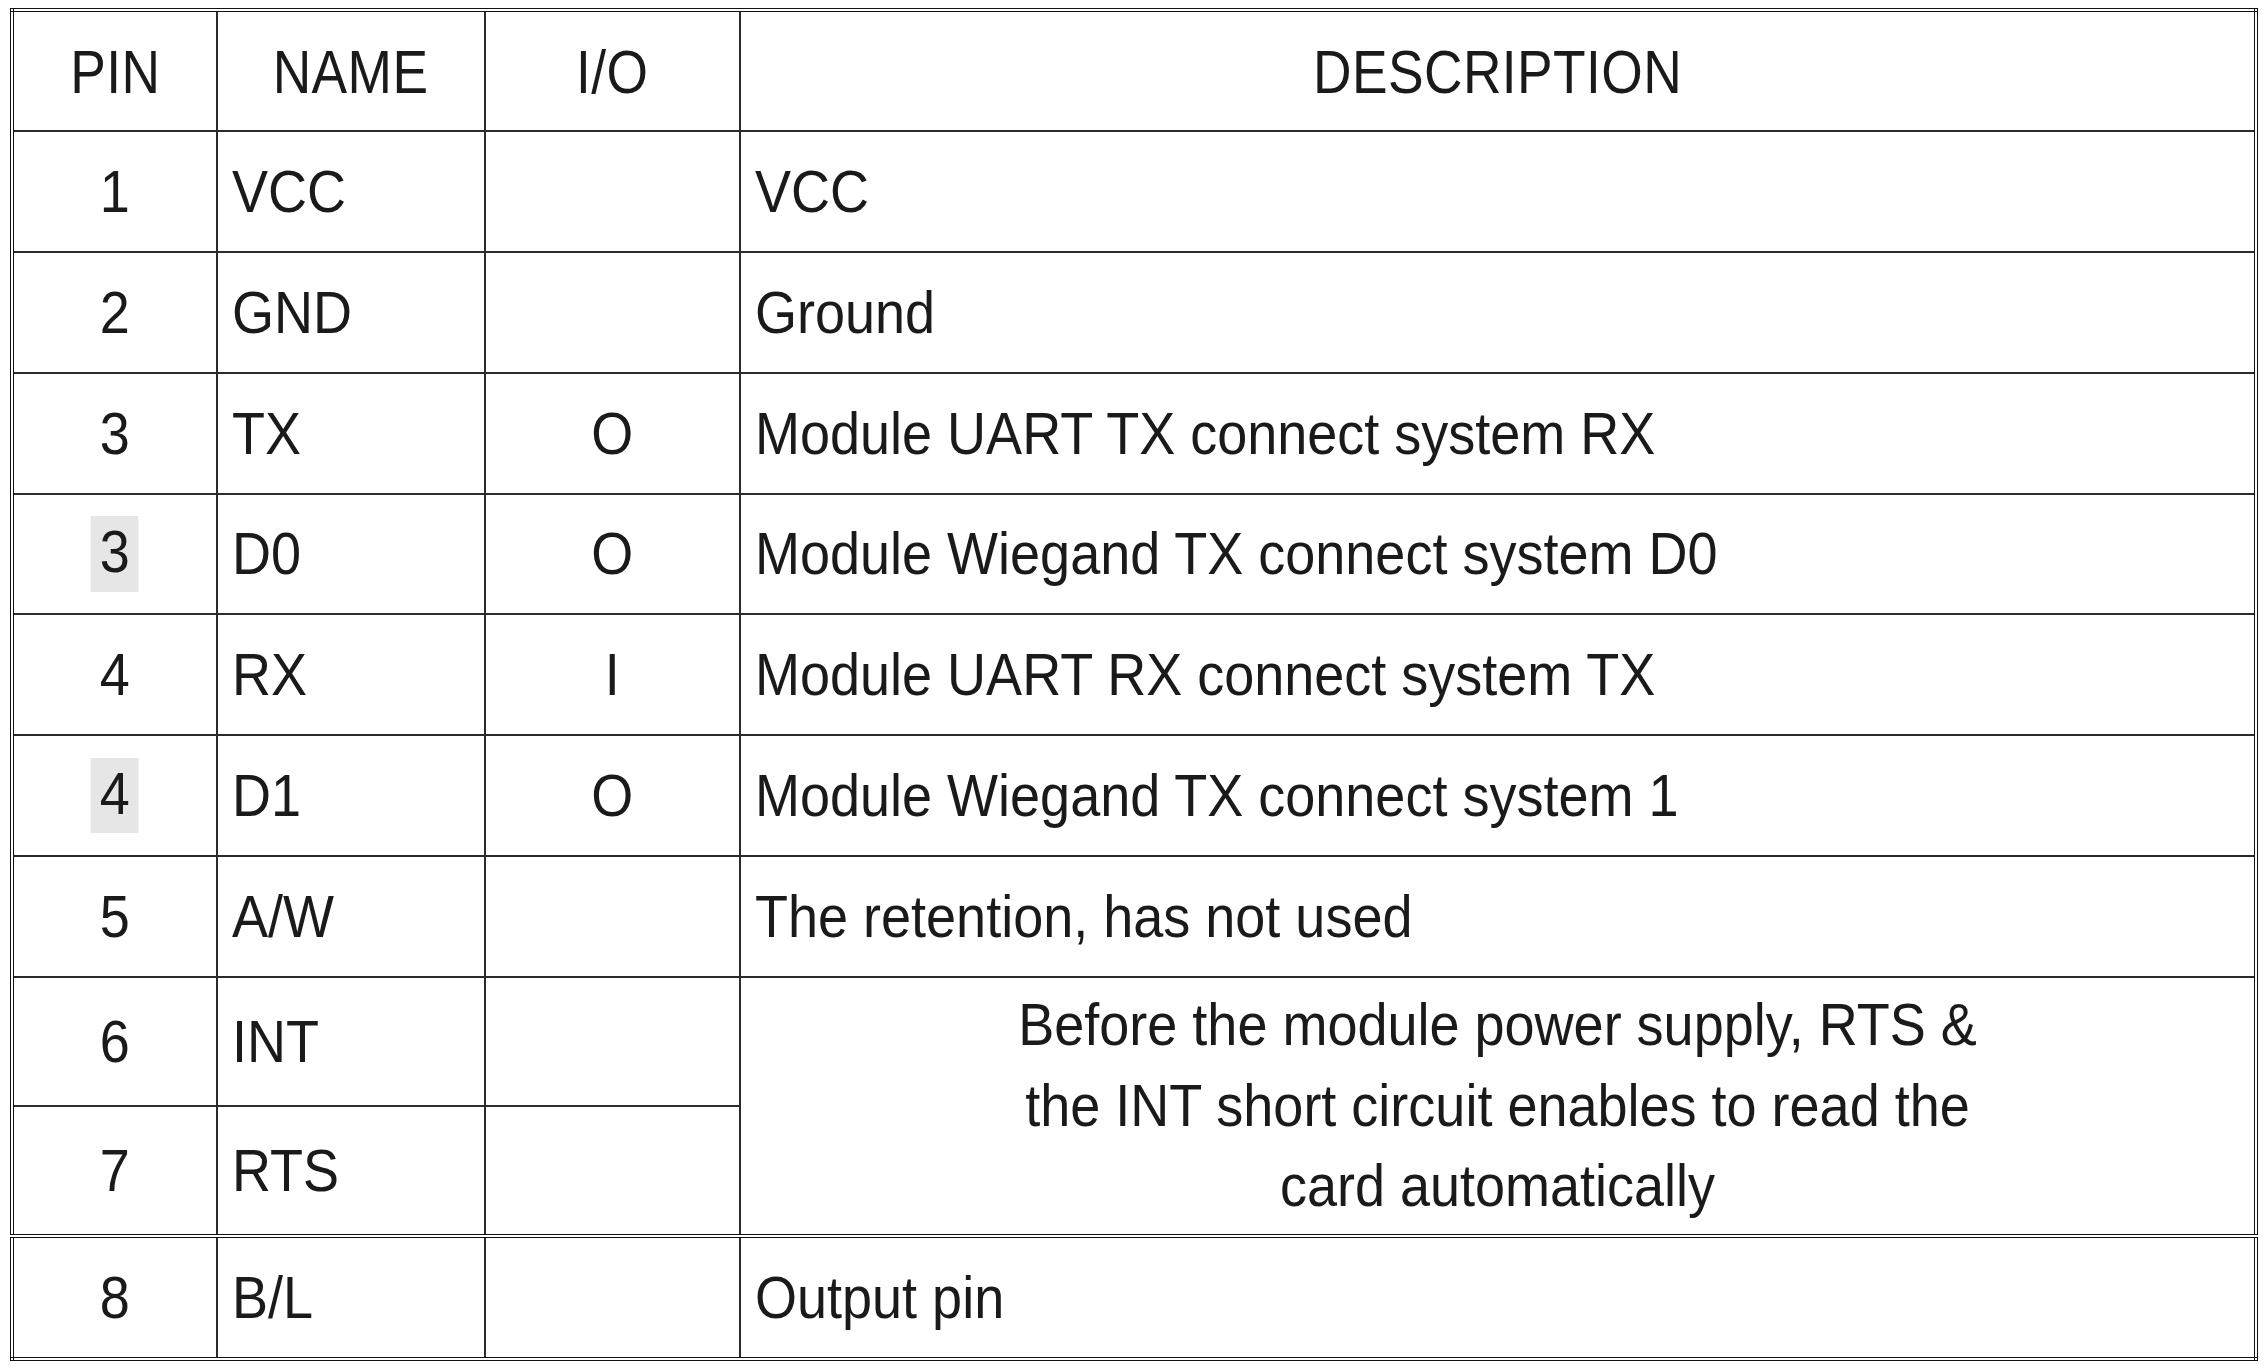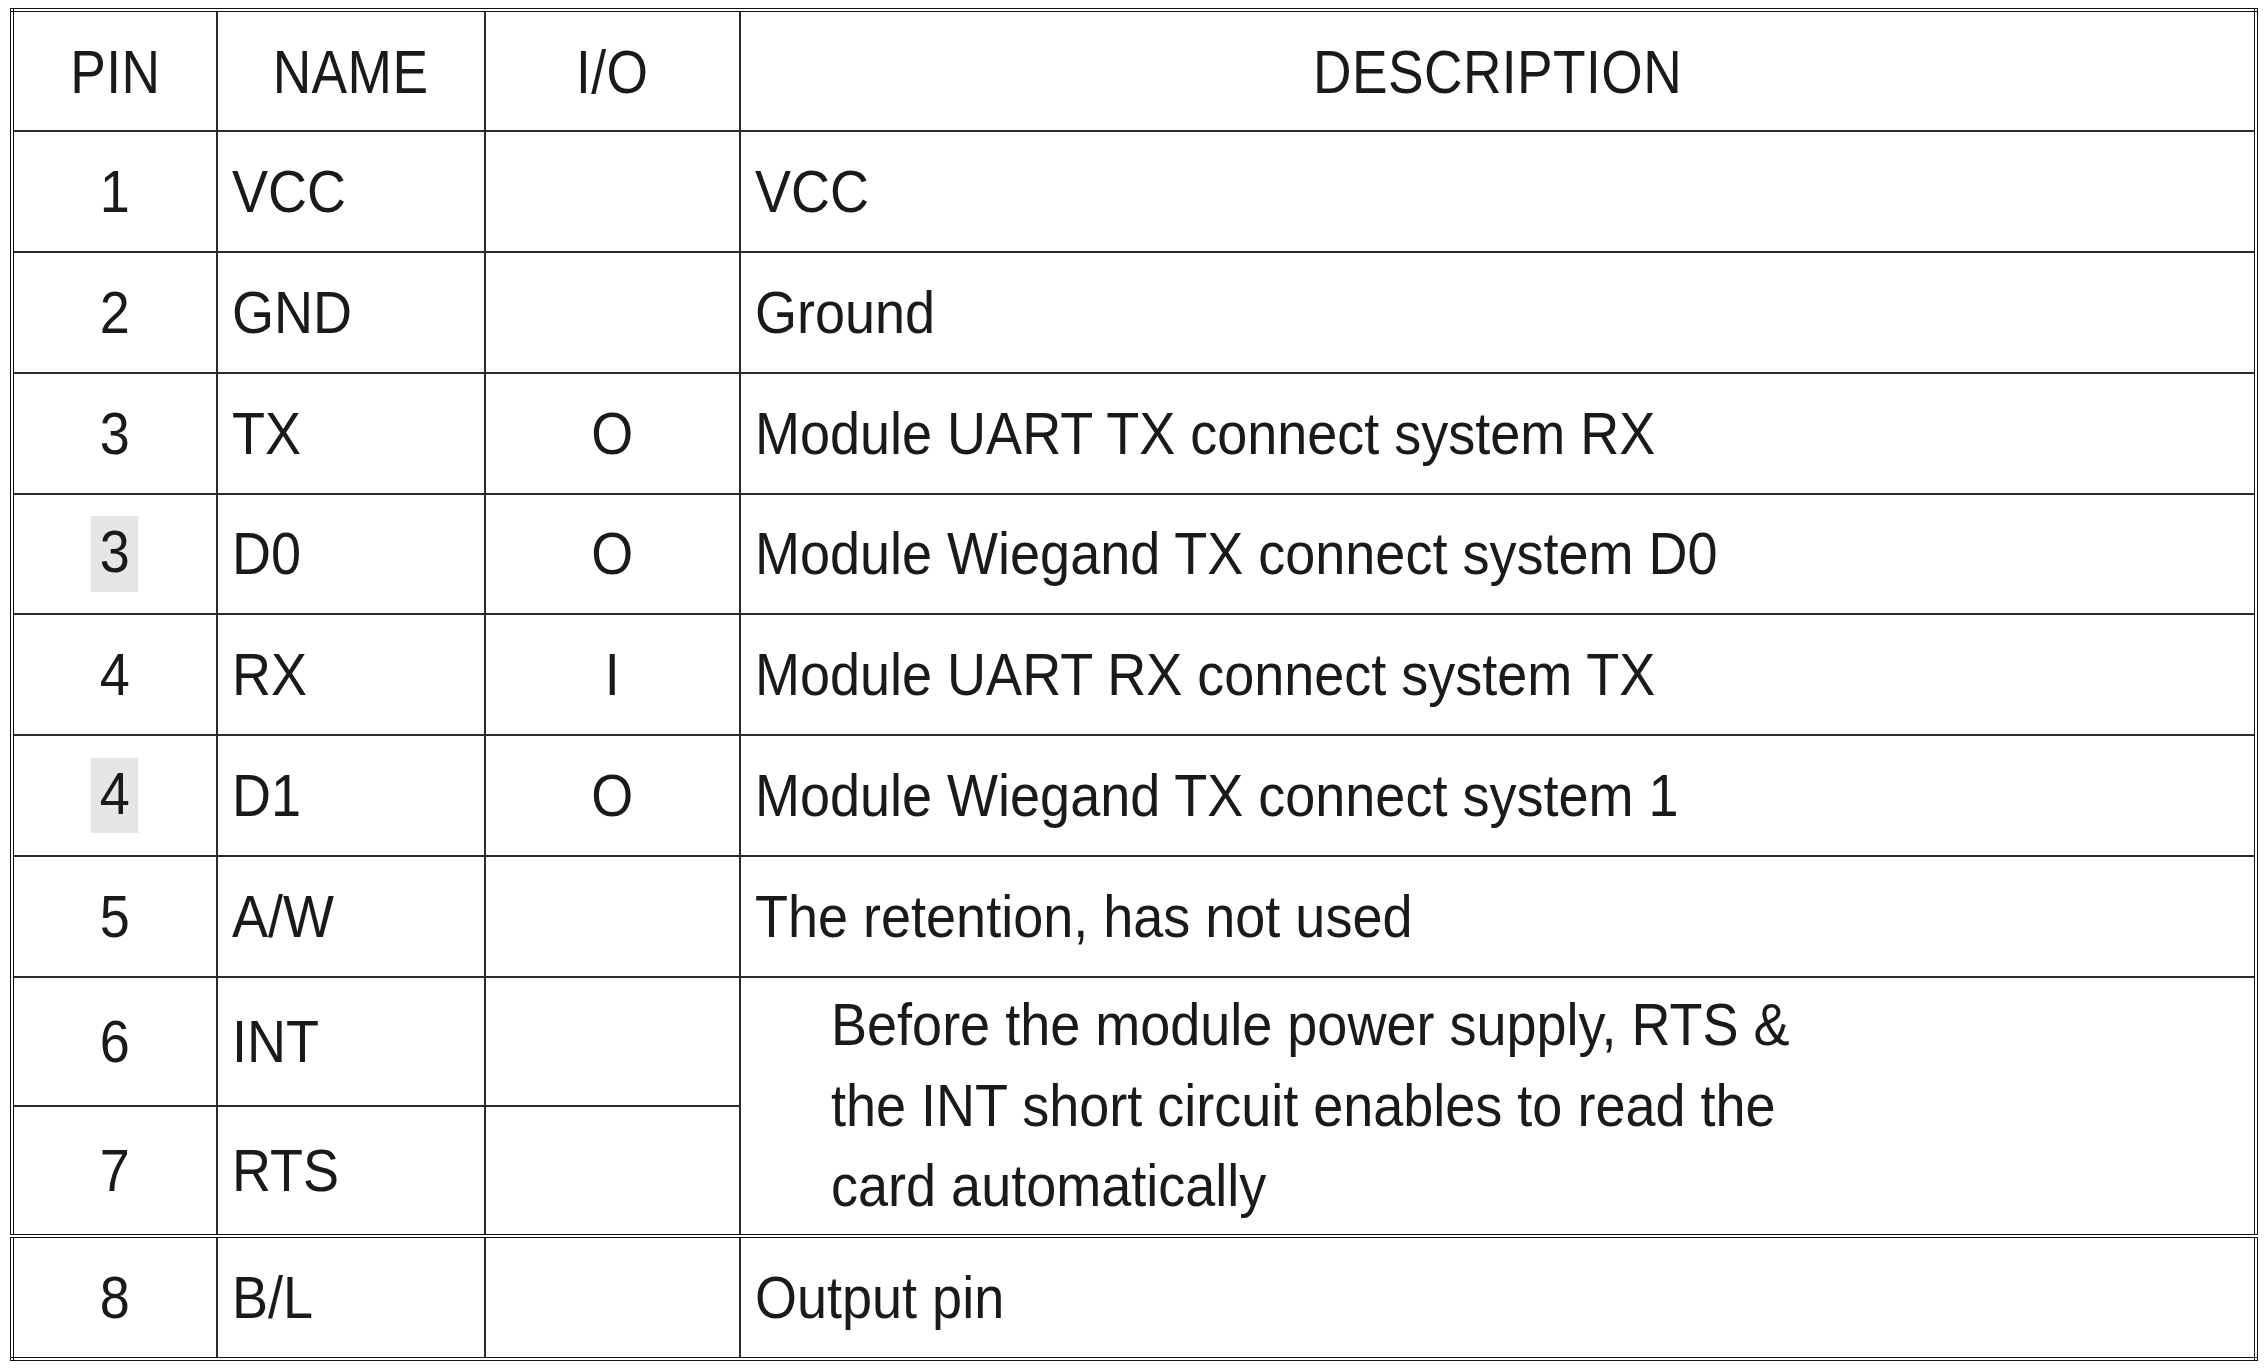--- a/index.html
+++ b/index.html
@@ -85,20 +85,21 @@
   }
 
   
   .hl {
     background: #e6e6e6;
     padding: 2px 10px 6px 10px;
   }
 
   
   td.cell-desc.merged {
+    text-align: center;
     padding: 0 16px;
     border-radius: 9px;
   }
   td.cell-desc.merged .txt {
     transform: scaleX(0.90);
     transform-origin: center center;
     line-height: 1.34;
     display: block;
   }
 

